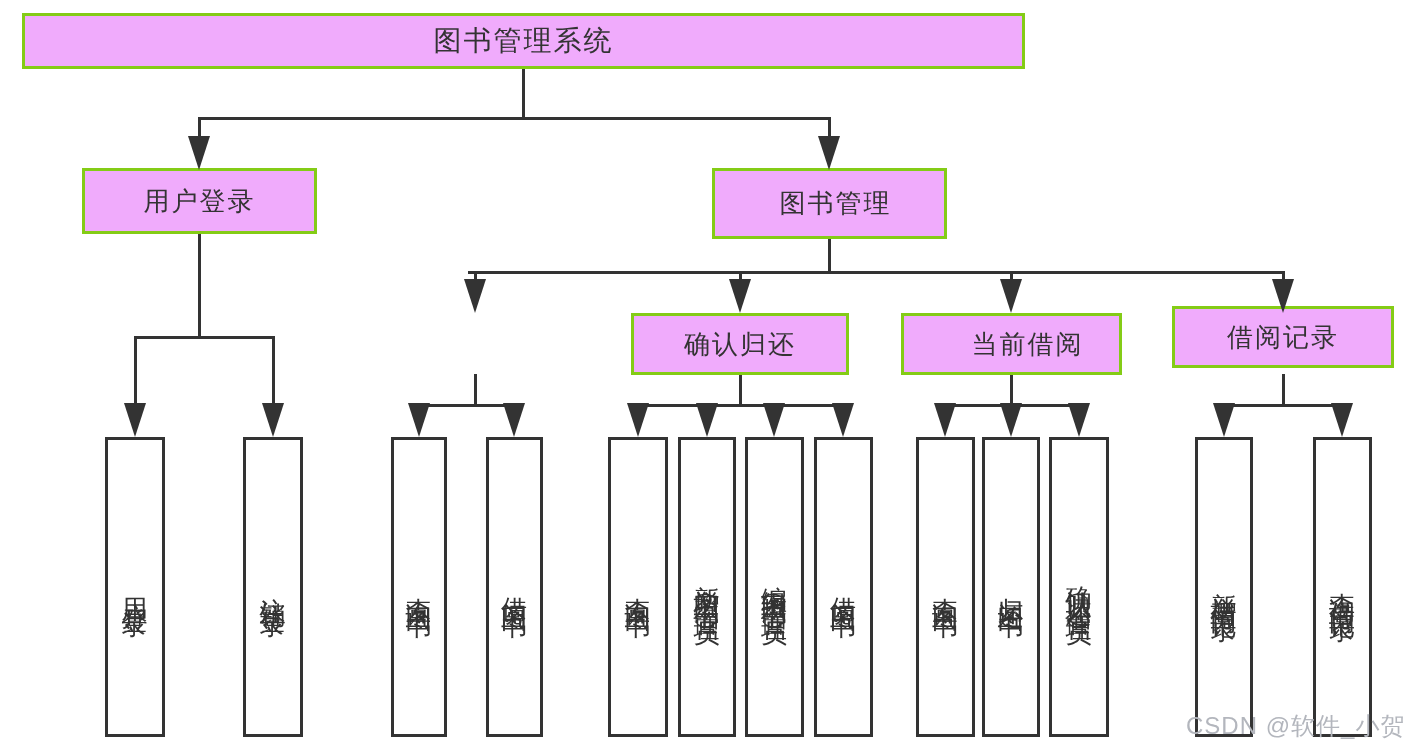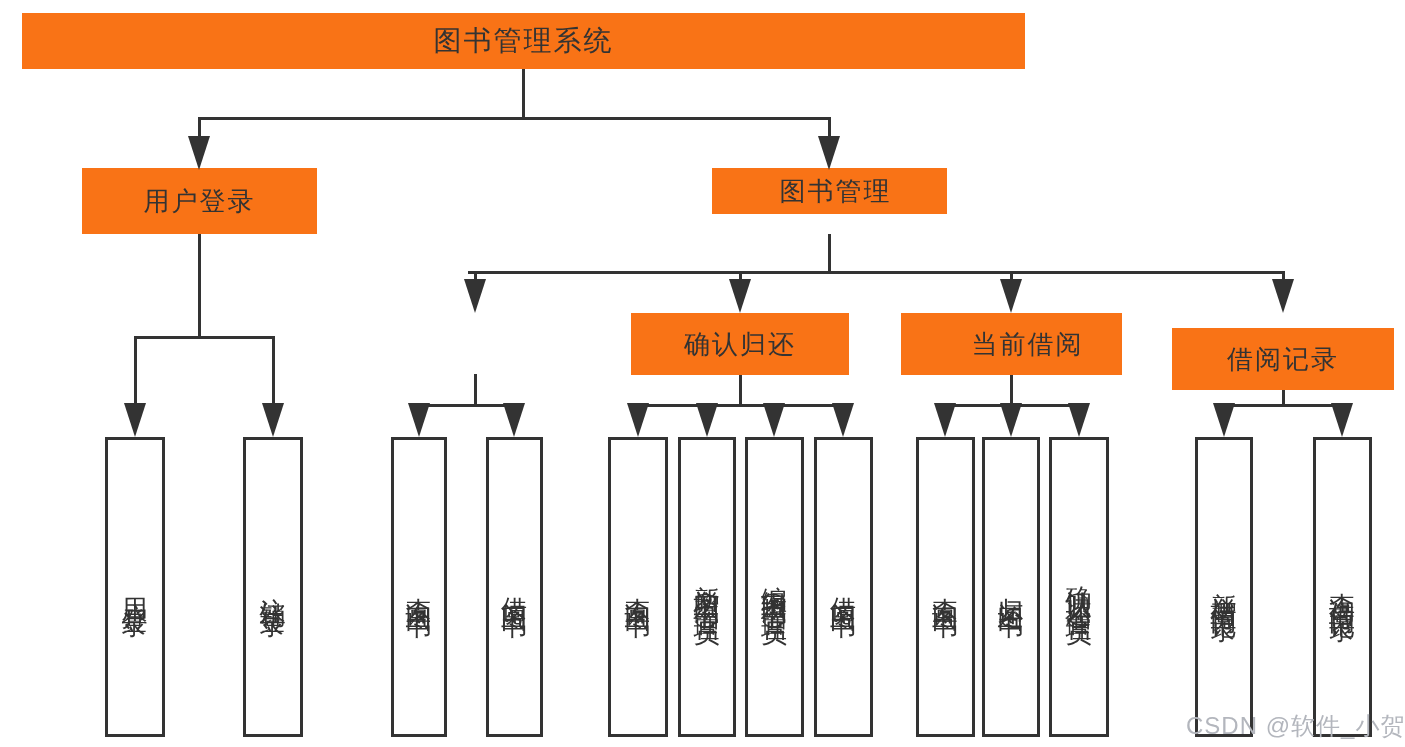--- a/index.html
+++ b/index.html
@@ -7,22 +7,22 @@
     position: relative;
     width: 1405px;
     height: 747px;
     background: #ffffff;
     font-family: "Liberation Sans", "DejaVu Sans", sans-serif;
     overflow: hidden;
   }
   .node {
     position: absolute;
     box-sizing: border-box;
-    border: 3px solid #f97316;
-    background: #f97316;
+    border: 3px solid #84cc16;
+    background: #f0abfc;
     display: flex;
     align-items: center;
     justify-content: center;
     color: #333333;
     font-size: 26px;
     letter-spacing: 2px;
     z-index: 2;
     text-align: center;
   }
   .node.root { font-size: 28px; }
@@ -86,21 +86,21 @@
   <div class="vline" style="left:522px; top:68px; height:51px;"></div>
   <div class="hline" style="left:198px; top:117px; width:633px;"></div>
   <div class="vline" style="left:198px; top:117px; height:24px;"></div>
   <div class="arrow" style="left:188px; top:136px;"></div>
   <div class="vline" style="left:828px; top:117px; height:24px;"></div>
   <div class="arrow" style="left:818px; top:136px;"></div>
 
   <div class="node" style="left:82px; top:168px; width:235px; height:66px;">
     <span>用户登录</span>
   </div>
-  <div class="node" style="left:712px; top:168px; width:235px; height:46px;padding-left:12px;">
+  <div class="node" style="left:712px; top:168px; width:235px; height:71px;padding-left:12px;">
     <span>图书管理</span>
   </div>
 
   <div class="vline" style="left:198px; top:234px; height:105px;"></div>
   <div class="hline" style="left:134px; top:336px; width:141px;"></div>
   <div class="vline" style="left:134px; top:336px; height:70px;"></div>
   <div class="arrow" style="left:124px; top:403px;"></div>
   <div class="vline" style="left:272px; top:336px; height:70px;"></div>
   <div class="arrow" style="left:262px; top:403px;"></div>
 
@@ -114,21 +114,21 @@
   <div class="arrow" style="left:1000px; top:279px;"></div>
   <div class="vline" style="left:1282px; top:271px; height:12px;"></div>
   <div class="arrow" style="left:1272px; top:279px;"></div>
 
   <div class="node" style="left:631px; top:313px; width:218px; height:62px;">
     <span>确认归还</span>
   </div>
   <div class="node" style="left:901px; top:313px; width:221px; height:62px;padding-left:32px;">
     <span>当前借阅</span>
   </div>
-  <div class="node" style="left:1172px; top:328px; width:222px; height:62px;">
+  <div class="node" style="left:1172px; top:306px; width:222px; height:62px;">
     <span>借阅记录</span>
   </div>
 
   <div class="vline" style="left:474px; top:374px; height:33px;"></div>
   <div class="hline" style="left:418px; top:404px; width:99px;"></div>
   <div class="arrow" style="left:408px; top:403px;"></div>
   <div class="arrow" style="left:503px; top:403px;"></div>
 
   <div class="vline" style="left:739px; top:374px; height:33px;"></div>
   <div class="hline" style="left:637px; top:404px; width:209px;"></div>

